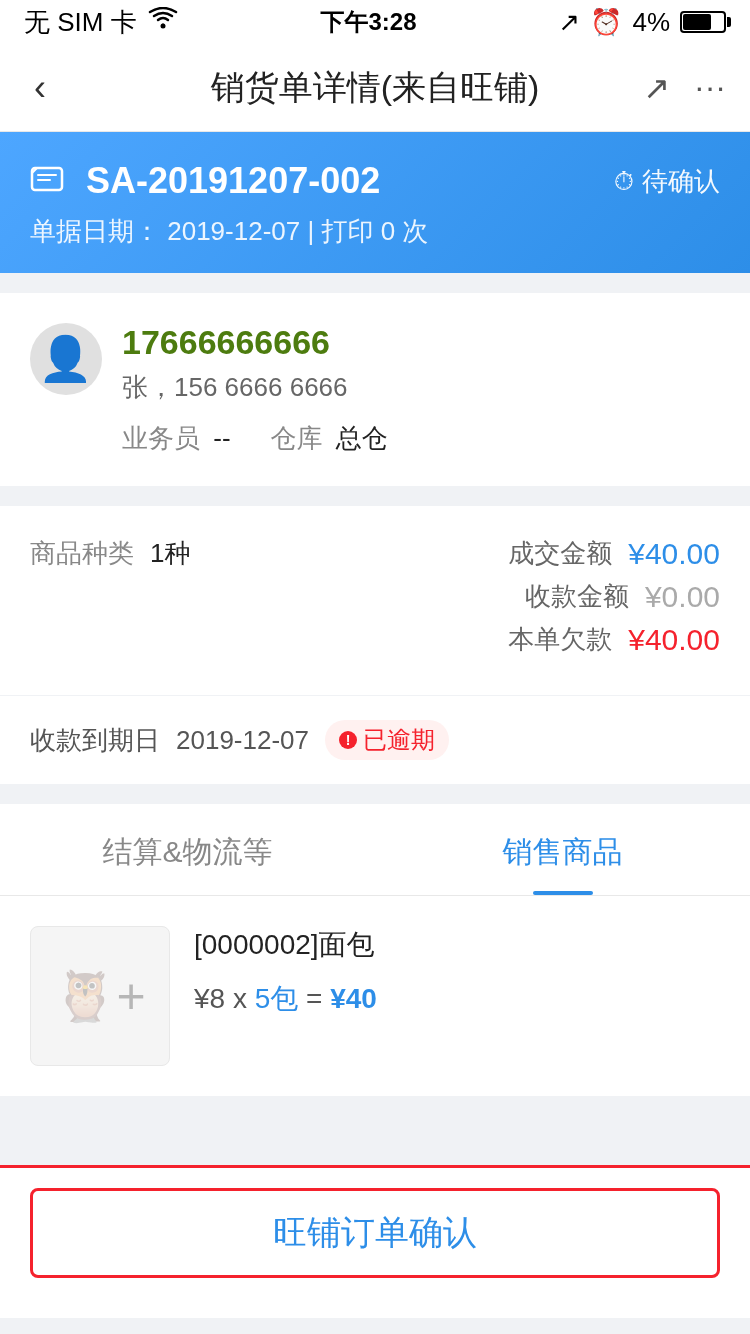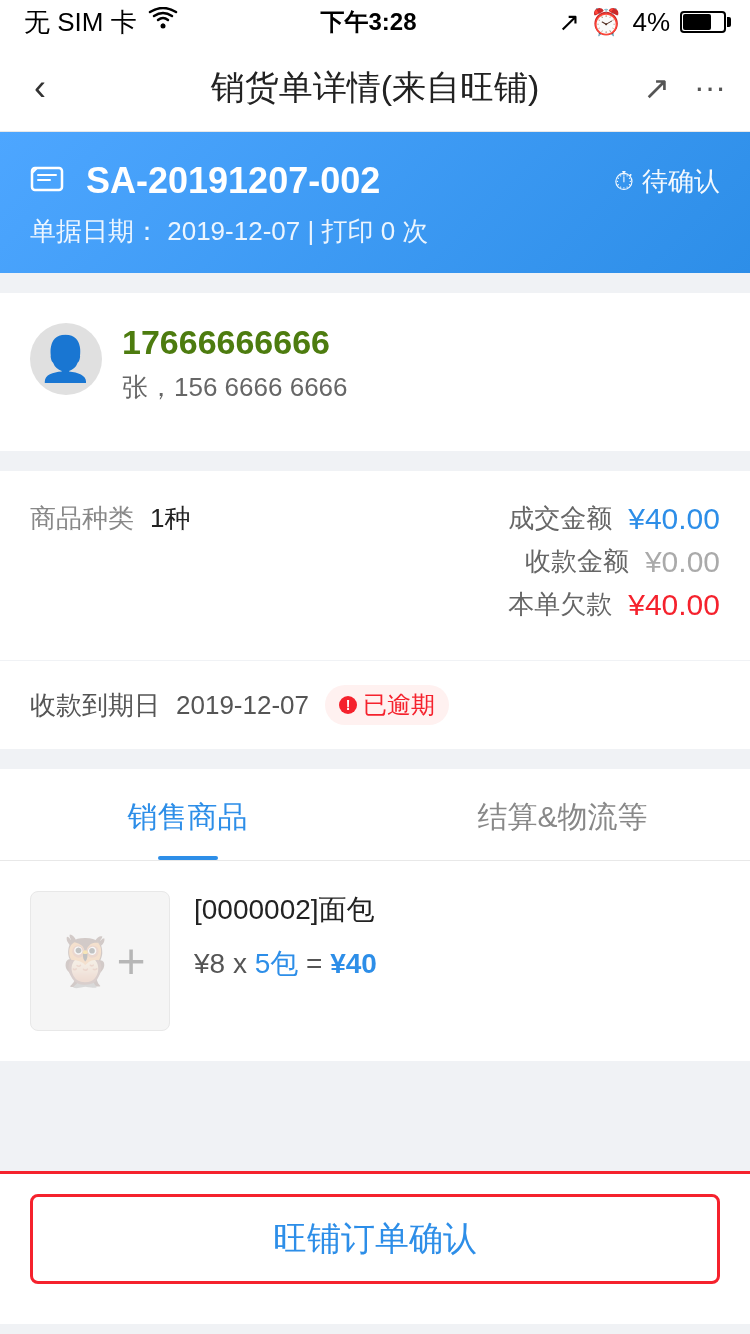--- a/index.html
+++ b/index.html
@@ -295,21 +295,21 @@
 
     
     .content-spacer {
       height: 160px;
       background: #f0f2f5;
     }
 
     
     .bottom-bar {
       position: fixed;
-      bottom: 10px;
+      bottom: 16px;
       left: 0;
       width: 750px;
       background: #fff;
       padding: 20px 30px 40px;
       border-top: 3px solid #f5222d;
     }
     .confirm-btn {
       width: 100%;
       height: 90px;
       background: #fff;
@@ -386,20 +386,30 @@
 </div>
 
 <div class="section">
   <div class="customer-row">
     <div class="customer-avatar">
       <span class="avatar-icon">👤</span>
     </div>
     <div class="customer-info">
       <div class="customer-phone">17666666666</div>
       <div class="customer-name">张，156 6666 6666</div>
+      <div class="customer-meta">
+        <span>
+          <span class="meta-label">业务员</span>
+          <span class="meta-value">--</span>
+        </span>
+        <span>
+          <span class="meta-label">仓库</span>
+          <span class="meta-value">总仓</span>
+        </span>
+      </div>
     </div>
   </div>
 </div>
 
 <div class="summary-section">
   <div class="summary-grid">
     <div class="summary-left">
       <div class="summary-item-left">
         <span class="meta-label">商品种类</span>
         <span class="summary-count">1种</span>
@@ -425,25 +435,25 @@
 <div class="due-date-section">
   <span>收款到期日</span>
   <span>2019-12-07</span>
   <span class="due-overdue">
     <span class="warning-dot">!</span>
     <span>已逾期</span>
   </span>
 </div>
 
 <div class="tabs">
+  <div class="tab">
+    <span>结算&amp;物流等</span>
+  </div>
   <div class="tab active">
     <span>销售商品</span>
-  </div>
-  <div class="tab">
-    <span>结算&amp;物流等</span>
   </div>
 </div>
 
 <div class="product-section">
   <div class="product-item">
     <div class="product-thumb">
       <span class="product-thumb-logo">🦉+</span>
     </div>
     <div class="product-details">
       <div class="product-name">[0000002]面包</div>

